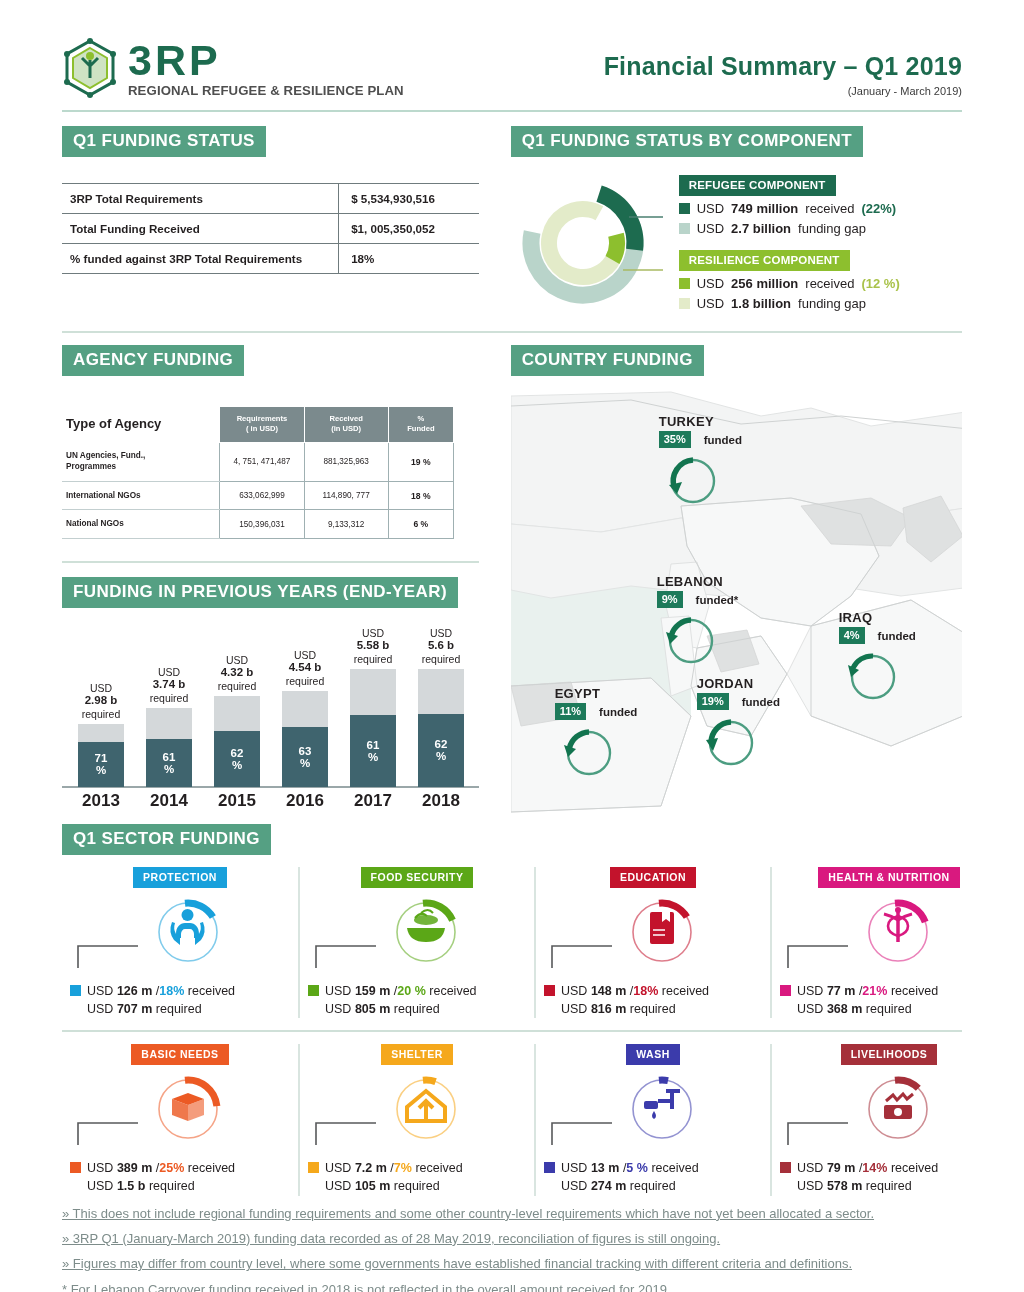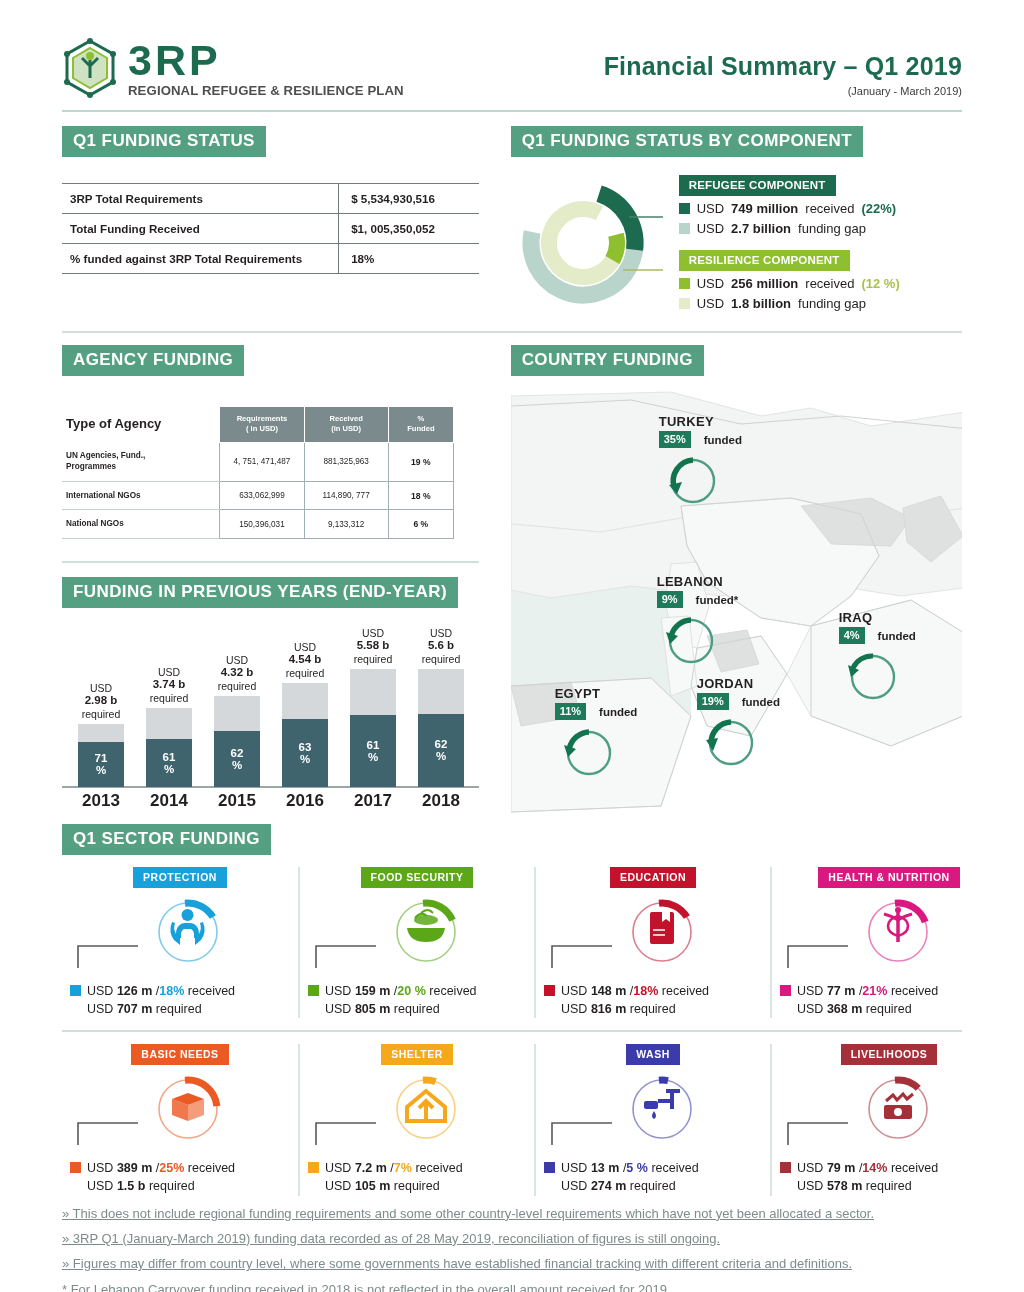--- a/index.html
+++ b/index.html
@@ -299,21 +299,21 @@
               <div class="bar-top" style="height:35px"></div>
               <div class="bar-bot" style="height:56px">
                 <span>62</span>
                 <span>%</span>
               </div>
             </div>
             <div class="bar-year" style="left: 152px;">2015</div>
             <div class="bargroup" style="left: 220px;">
               <div class="bar-cap"><span>USD</span><br><b>4.54 b</b><br><span>required</span></div>
               <div class="bar-top" style="height:36px"></div>
-              <div class="bar-bot" style="height:68px">
+              <div class="bar-bot" style="height:60px">
                 <span>63</span>
                 <span>%</span>
               </div>
             </div>
             <div class="bar-year" style="left: 220px;">2016</div>
             <div class="bargroup" style="left: 288px;">
               <div class="bar-cap"><span>USD</span><br><b>5.58 b</b><br><span>required</span></div>
               <div class="bar-top" style="height:46px"></div>
               <div class="bar-bot" style="height:72px">
                 <span>61</span>

